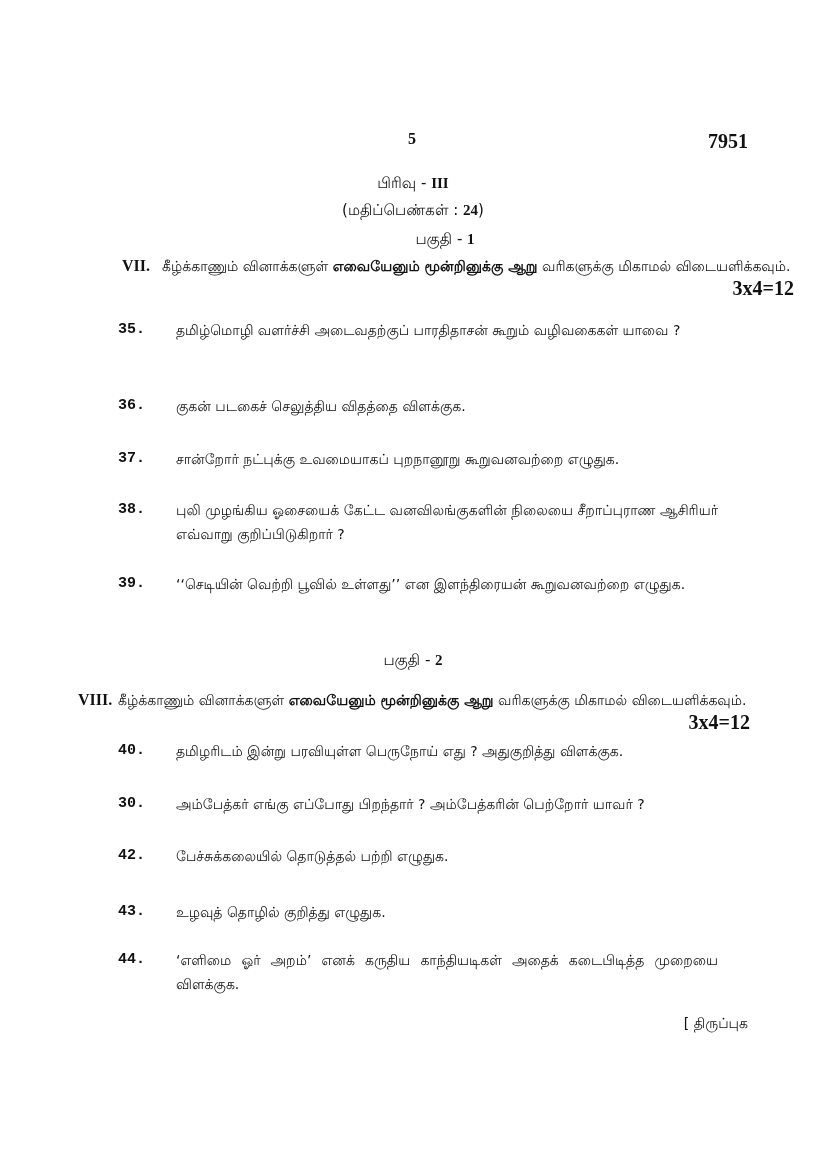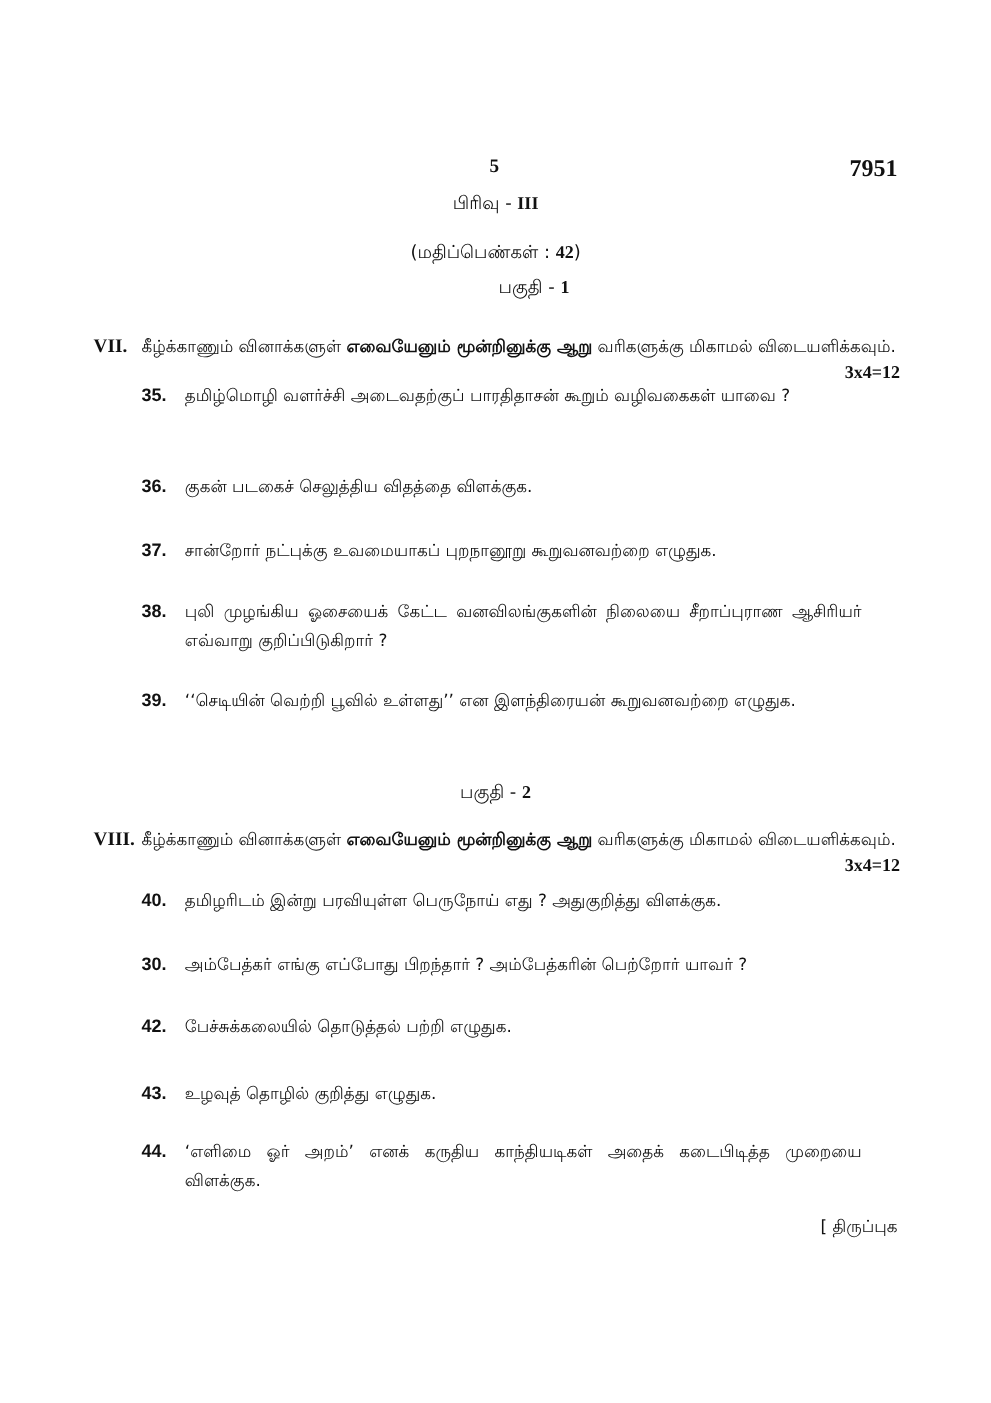--- a/index.html
+++ b/index.html
@@ -8,44 +8,44 @@
   .abs { position: absolute; }
   .page-num { left: 408px; top: 130px; font-size: 16px; }
   .code { right: 78px; top: 130px; font-size: 20px; }
   .center { position: absolute; left: 0; width: 826px; text-align: center; }
   .sec { font-size: 15px; }
   .sec .roman { font-family: "Liberation Serif", serif; font-weight: bold; font-size: 15px; }
   .instr { position: absolute; left: 78px; width: 672px; font-size: 14px; line-height: 24px; }
   .instr .num { font-family: "Liberation Serif", serif; font-weight: bold; font-size: 16px; position: absolute; left: 0; top: 0; }
   .instr .txt { margin-left: 40px; display: block; }
   .instr .txt b { font-weight: bold; }
-  .instr .marks { position: absolute; right: 0; top: 22px; font-family: "Liberation Serif", serif; font-weight: bold; font-size: 15px; }
+  .instr .marks { position: absolute; right: 0; top: 22px; font-family: "Liberation Serif", serif; font-weight: bold; font-size: 20px; }
   .q { position: absolute; left: 118px; width: 600px; font-size: 14px; line-height: 24px; }
-  .q .qn { position: absolute; left: 0; top: 0; font-family: Liberation Sans, sans-serif; font-weight: bold; font-size: 15px; }
-  .q .qt { display: block; margin-left: 36px; text-align: justify; }
+  .q .qn { position: absolute; left: 0; top: 0; font-family: Liberation Mono, monospace; font-weight: bold; font-size: 15px; }
+  .q .qt { display: block; margin-left: 58px; text-align: justify; }
   .pto { right: 78px; top: 1015px; font-size: 14px; }
 </style>
 </head>
 <body>
 
 <div class="abs page-num serif">5</div>
 <div class="abs code serif">7951</div>
 
-<div class="center sec" style="top:160px;">
+<div class="center sec" style="top:174px;">
   <span>பிரிவு - </span><span class="roman">III</span>
 </div>
 <div class="center sec" style="top:201px;">
-  <span>(மதிப்பெண்கள் : </span><span class="roman">42</span><span>)</span>
+  <span>(மதிப்பெண்கள் : </span><span class="roman">24</span><span>)</span>
 </div>
 
 <div class="center sec" style="top:230px;padding-left:32px;">
   <span>பகுதி - </span><span class="roman">1</span>
 </div>
 
-<div class="instr" style="top:277px;">
+<div class="instr" style="top:254px;margin-left:44px;">
   <span class="num">VII.</span>
   <span class="txt"><span>கீழ்க்காணும் வினாக்களுள் </span><b>எவையேனும் மூன்றினுக்கு ஆறு</b><span> வரிகளுக்கு மிகாமல் விடையளிக்கவும்.</span></span>
   <span class="marks">3x4=12</span>
 </div>
 
 <div class="q" style="top:318px;">
   <span class="qn">35.</span>
   <span class="qt">தமிழ்மொழி வளர்ச்சி அடைவதற்குப் பாரதிதாசன் கூறும் வழிவகைகள் யாவை ?</span>
 </div>
 <div class="q" style="top:394px;">

